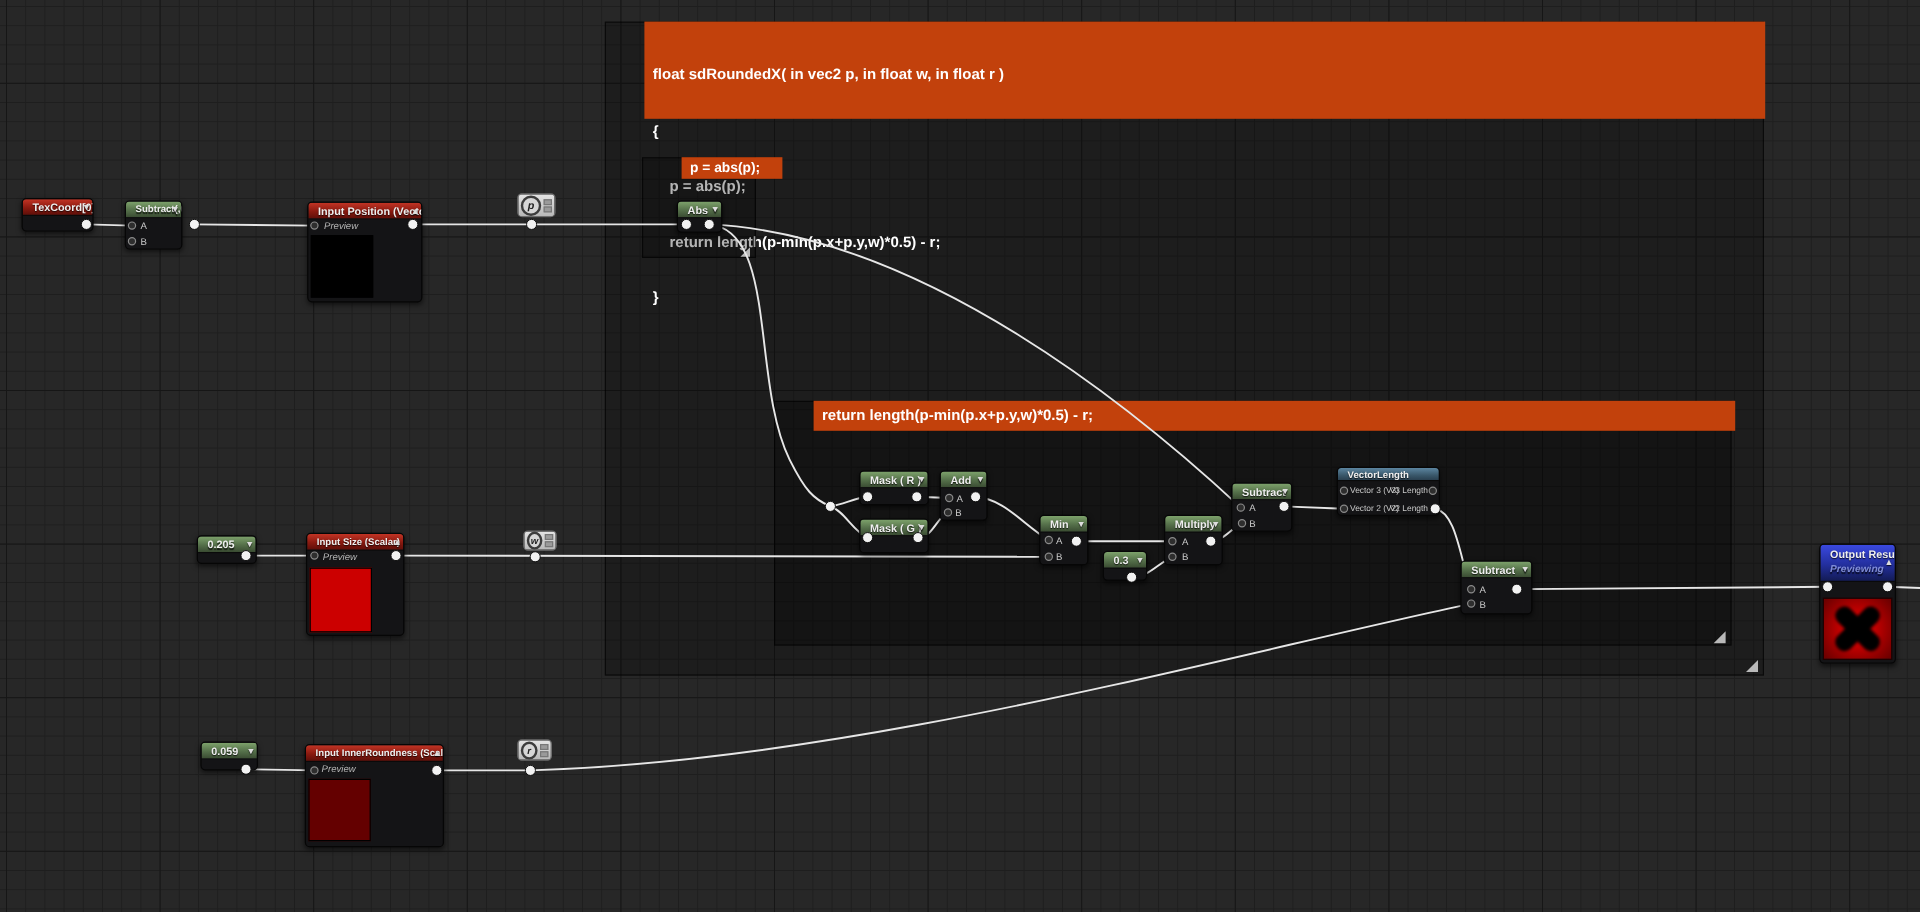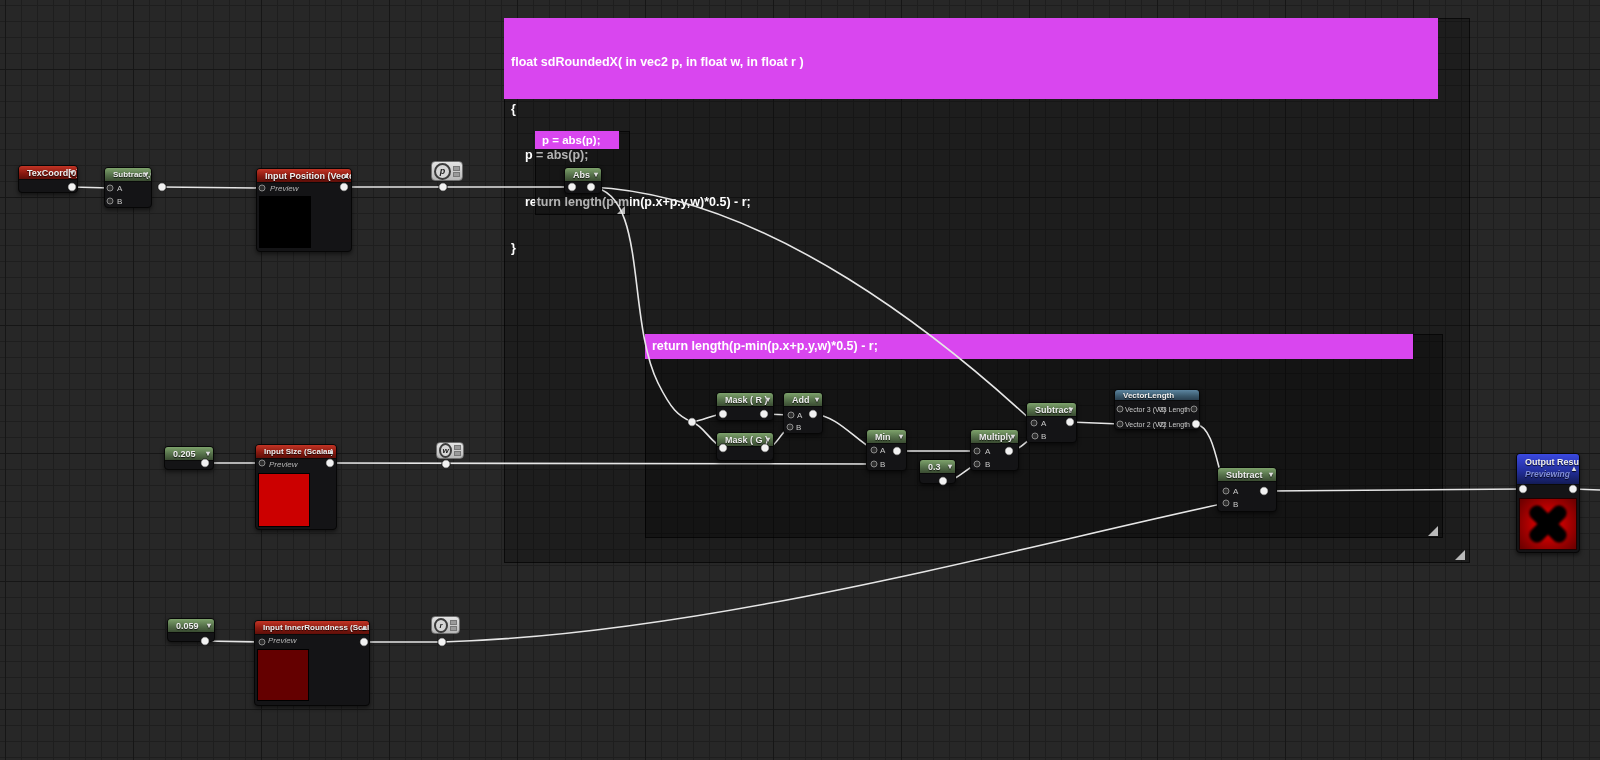--- a/index.html
+++ b/index.html
@@ -10,21 +10,21 @@
     background-image:
       linear-gradient(#161616 1px,transparent 1px),
       linear-gradient(90deg,#161616 1px,transparent 1px),
       linear-gradient(#1e1e1e 1px,transparent 1px),
       linear-gradient(90deg,#1e1e1e 1px,transparent 1px);
     background-size:128px 128px,128px 128px,16px 16px,16px 16px;
     background-position:5px 69px,5px 69px,5px 5px,5px 5px;
   }
   
   .comment-body{position:absolute;background:rgba(5,5,5,0.30);border:1px solid rgba(0,0,0,0.65);box-sizing:border-box;}
-  .comment-bar{position:absolute;background:#d946ef;color:#fff;font-weight:bold;box-sizing:border-box;}
+  .comment-bar{position:absolute;background:#c2410c;color:#fff;font-weight:bold;box-sizing:border-box;margin-left:33px;}
   .code-lines{white-space:pre;font-size:12.5px;line-height:15.5px;padding:6px 0 0 7px;}
   .resize-grip{position:absolute;width:0;height:0;border-left:10px solid transparent;border-bottom:10px solid #b9b9b9;}
   
   .node{position:absolute;background:#141416;border:1px solid #060606;border-radius:4px;box-sizing:border-box;box-shadow:0 2px 4px rgba(0,0,0,0.55);}
   .hdr{position:relative;height:14px;border-radius:3px 3px 0 0;border-bottom:1px solid #0a0a0a;
        color:#efefef;font-size:9px;font-weight:bold;line-height:14px;padding:0 12px 0 8px;
        white-space:nowrap;overflow:hidden;box-sizing:border-box;text-shadow:0 1px 1px rgba(0,0,0,0.8);}
   .hdr.red{background:linear-gradient(180deg,#c23425 0%,#8a1a10 55%,#5f0f09 100%);}
   .hdr.green{background:linear-gradient(180deg,#7da26b 0%,#55704a 55%,#3a4c32 100%);}
   .hdr.steel{background:linear-gradient(180deg,#5c85a0 0%,#3a586b 60%,#2a4050 100%);font-style:normal;}

